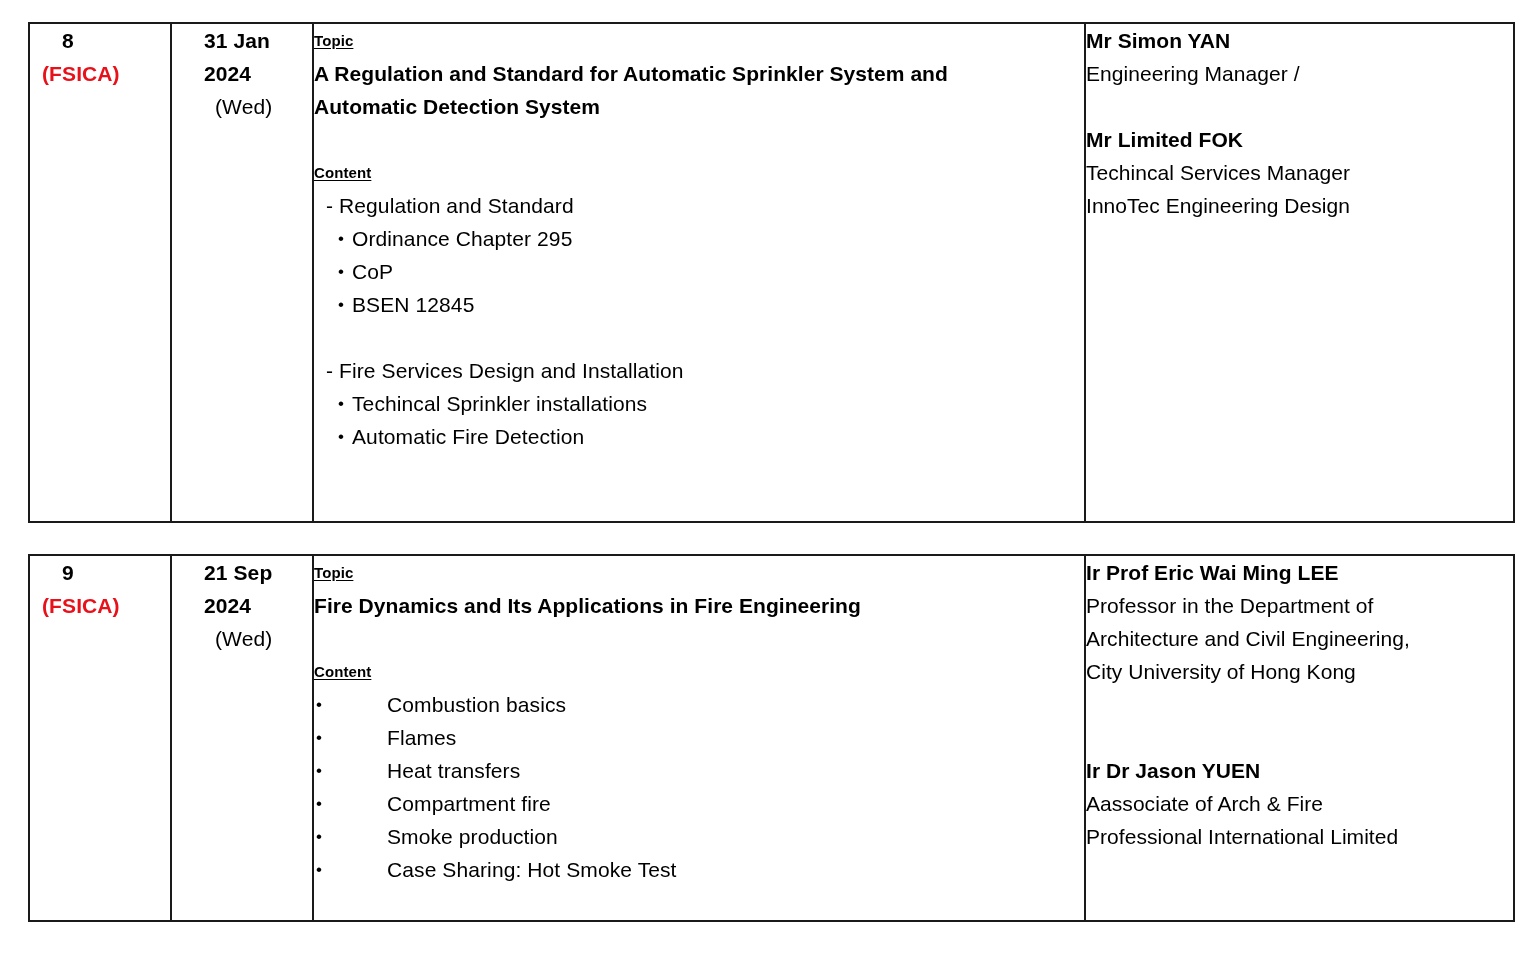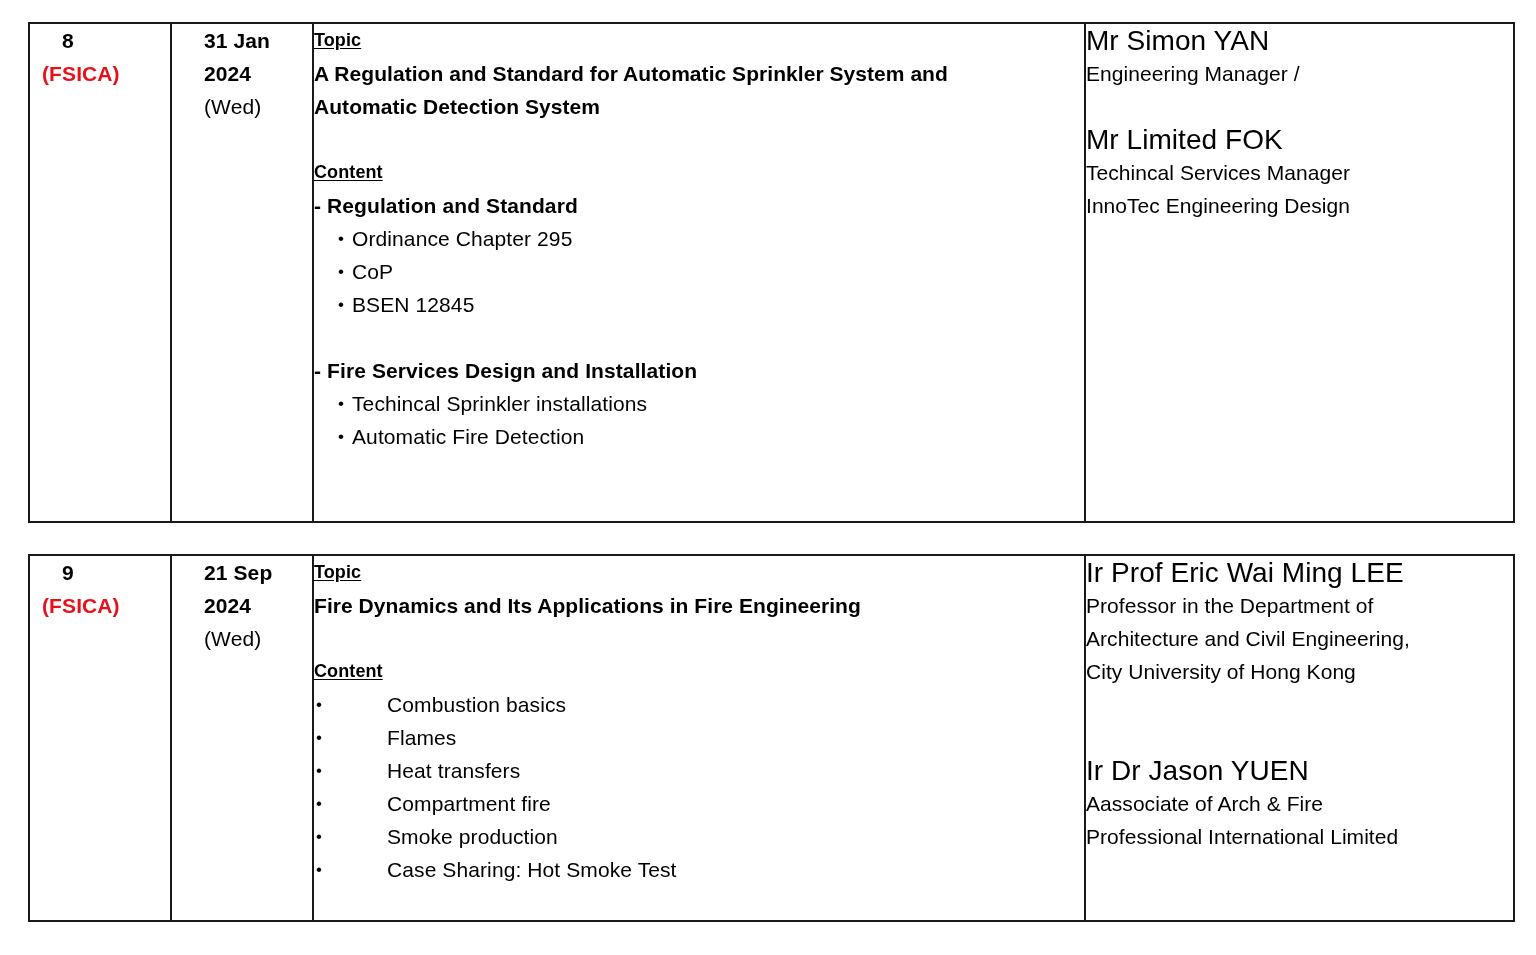--- a/index.html
+++ b/index.html
@@ -79,30 +79,31 @@
     padding-left: 32px;
     letter-spacing: .1px;
   }
   .date-day {
     display: block;
     font-weight: normal;
     font-size: 21px;
     line-height: 33px;
     padding-left: 32px;
     letter-spacing: .1px;
+    margin-left: 11px;
   }
 
   
   .cell-topic {
     padding: 18px 10px 0 14px;
   }
   .label-ul {
     display: block;
     font-weight: bold;
-    font-size: 18px;
+    font-size: 15px;
     line-height: 33px;
     text-decoration: underline;
     text-underline-offset: 2px;
     width: fit-content;
     letter-spacing: .1px;
   }
   .topic-title {
     display: block;
     font-weight: bold;
     font-size: 21px;
@@ -113,22 +114,22 @@
   .spacer-line {
     display: block;
     height: 33px;
   }
   .dash-item {
     display: block;
     font-size: 21px;
     line-height: 33px;
     padding-left: 10px;
     text-indent: -10px;
-    letter-spacing: .1px;
-    font-weight: bold;
+    margin-left: 12px;
+    letter-spacing: .1px;
   }
   .bullet-row {
     display: flex;
     font-size: 21px;
     line-height: 33px;
     letter-spacing: .1px;
   }
   .bullet-row .bullet-dot {
     width: 38px;
     flex: 0 0 38px;
@@ -149,22 +150,22 @@
     flex: 0 0 73px;
     padding-left: 2px;
   }
 
   
   .cell-speaker {
     padding: 18px 8px 0 14px;
   }
   .sp-name {
     display: block;
-    font-weight: normal;
-    font-size: 28px;
+    font-weight: bold;
+    font-size: 21px;
     line-height: 33px;
     letter-spacing: .05px;
   }
   .sp-line {
     display: block;
     font-weight: normal;
     font-size: 21px;
     line-height: 33px;
     letter-spacing: .05px;
   }

